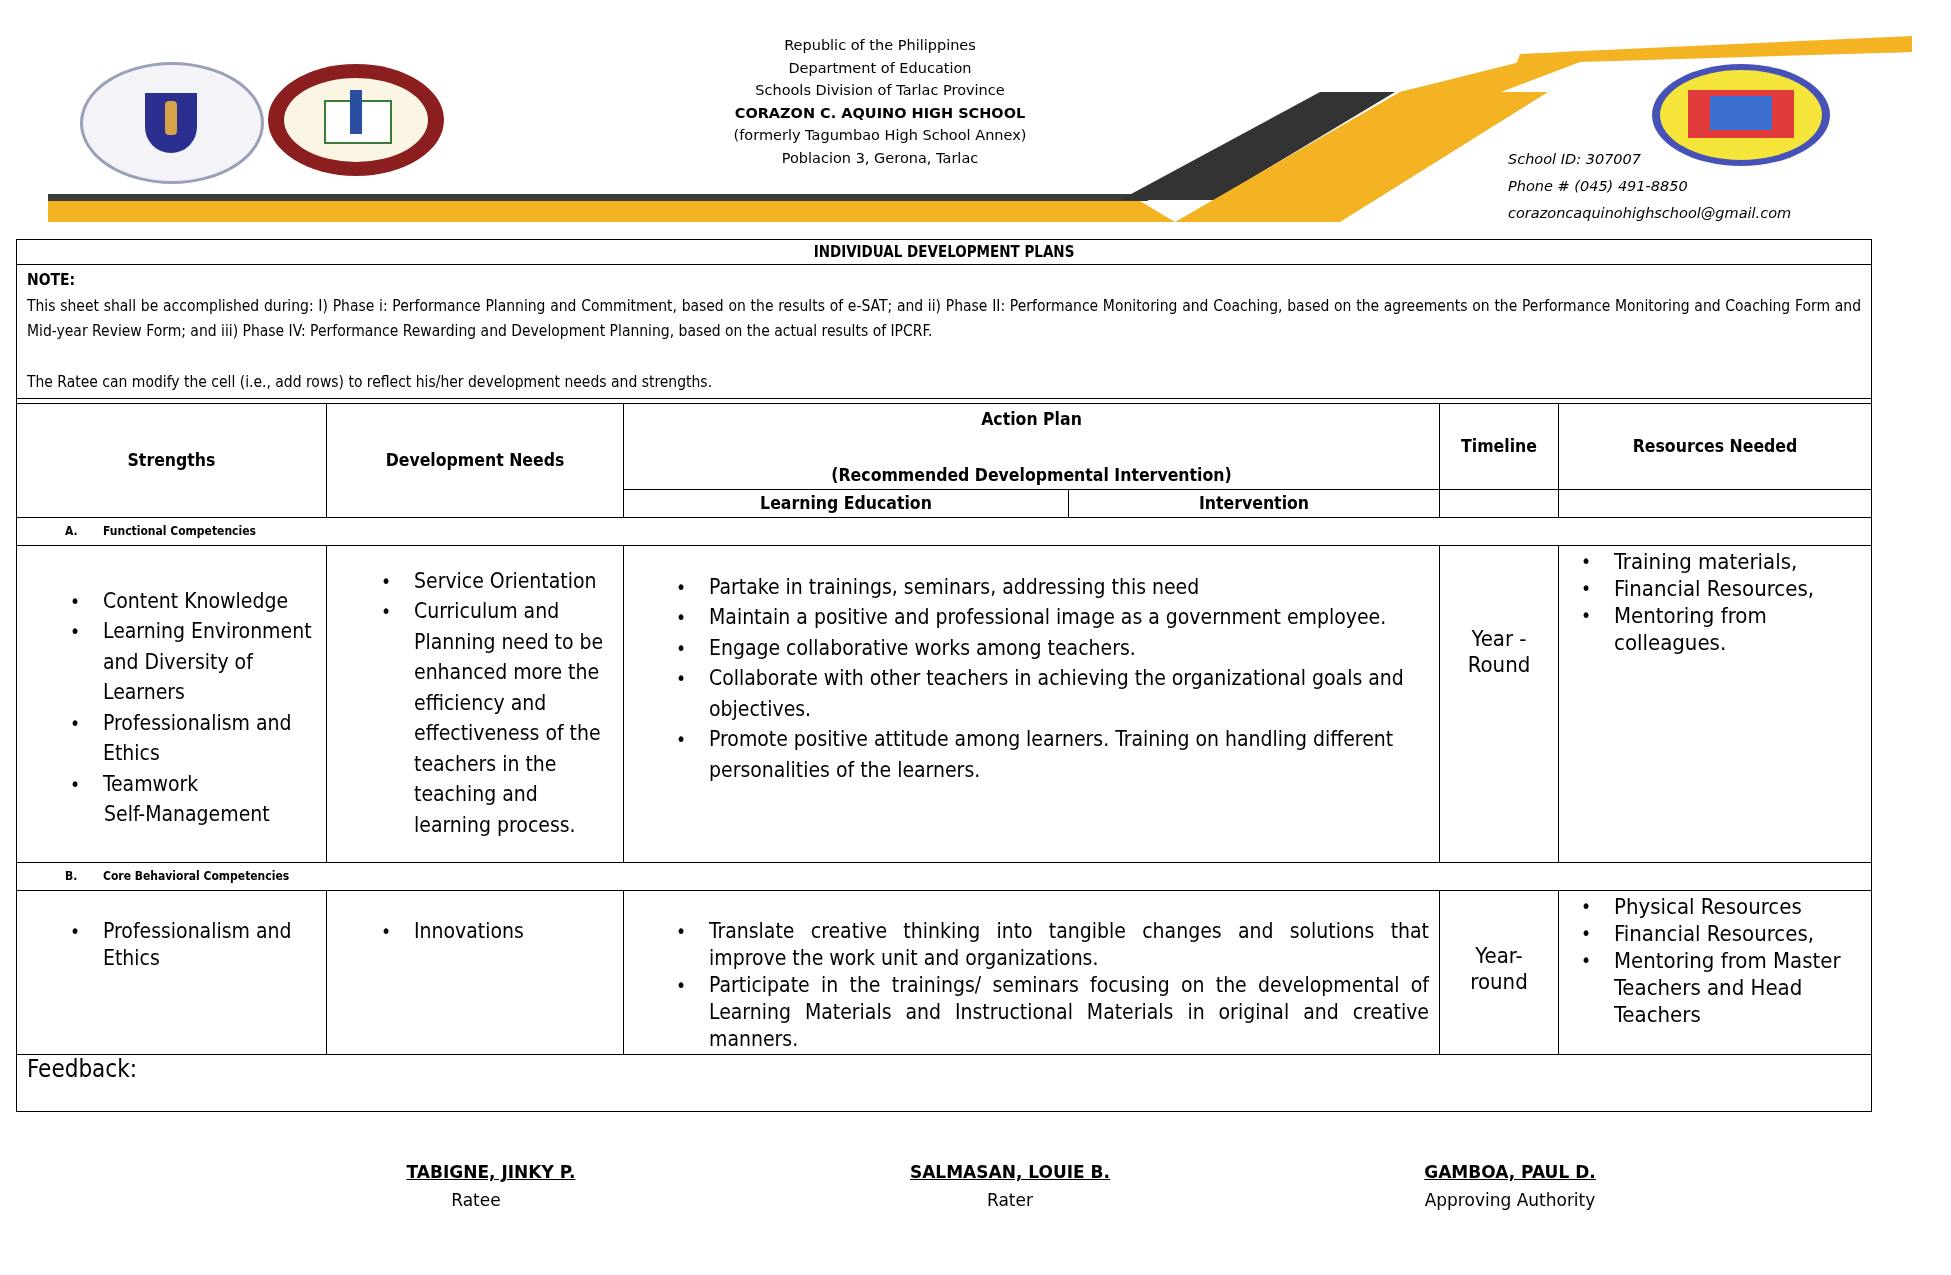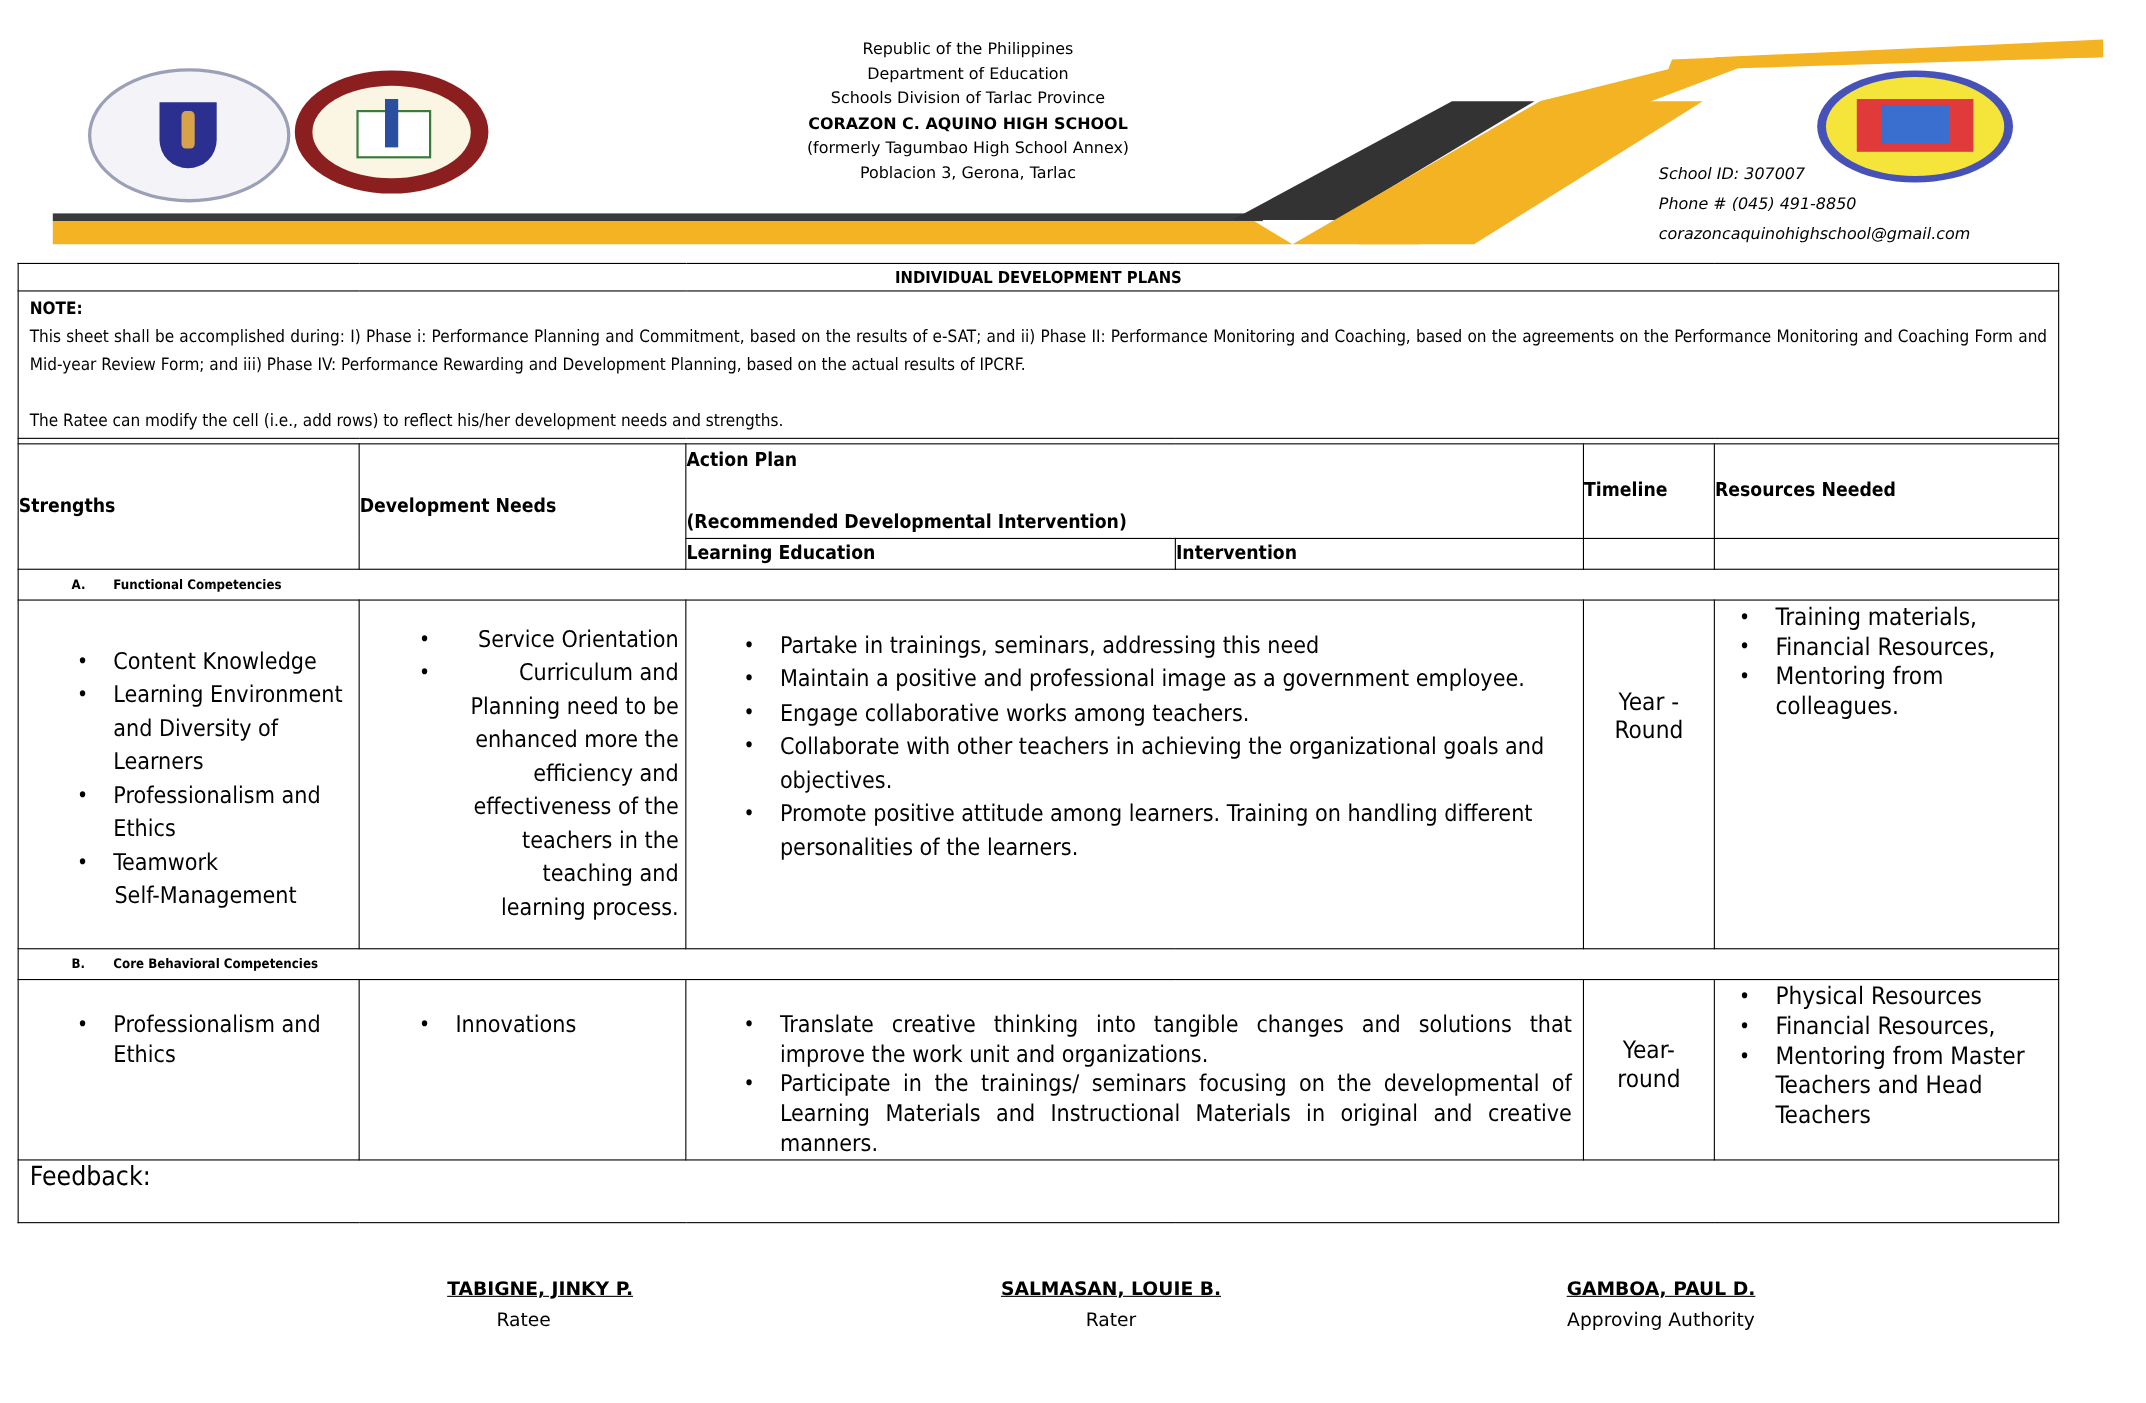--- a/index.html
+++ b/index.html
@@ -9,21 +9,21 @@
   .band{position:absolute;}
   .contact{position:absolute;left:1508px;top:146px;font-family:"DejaVu Sans",sans-serif;font-style:italic;font-size:14.5px;line-height:27px;}
   .logo{position:absolute;border-radius:50%;}
   .logo span{position:absolute;}
   table.idp{position:absolute;left:16px;top:239px;width:1855px;border-collapse:collapse;table-layout:fixed;}
   table.idp td{border:1.5px solid #000;padding:0;vertical-align:top;}
   .calibri{font-family:"DejaVu Sans Condensed","DejaVu Sans",sans-serif;font-size:15.5px;}
   .title-cell{text-align:center;font-weight:bold;height:24px;line-height:24px;font-size:15px;}
   .note-cell{padding:3px 10px 2px 10px !important;font-size:15.5px;line-height:25.5px;}
   .note-cell p{margin:0;}
-  .hcell{text-align:left;font-weight:bold;font-size:17.5px;vertical-align:middle !important;}
+  .hcell{text-align:center;font-weight:bold;font-size:17.5px;vertical-align:middle !important;}
   .sec-cell{font-weight:bold;font-size:12px;height:27px;line-height:27px;padding-left:48px !important;}
   .sec-cell .ltr{display:inline-block;width:38px;}
   .body-cell{font-size:21px;line-height:30.5px;}
   ul.bl{margin:0;padding:0;list-style:none;}
   ul.bl li{position:relative;padding-left:43px;}
   ul.bl li:before{content:"\2022";position:absolute;left:0;top:0;width:30px;text-align:center;font-size:19px;}
   .sig{position:absolute;top:1158px;text-align:center;font-family:"DejaVu Sans",sans-serif;font-size:17px;line-height:28px;}
   .sig .nm{font-weight:bold;text-decoration:underline;}
 </style>
 </head>
@@ -121,21 +121,21 @@
   <tr style="height:317px">
     <td class="body-cell" style="padding:40px 6px 0 43px;">
       <ul class="bl">
         <li>Content Knowledge</li>
         <li>Learning Environment and Diversity of Learners</li>
         <li>Professionalism and Ethics</li>
         <li>Teamwork</li>
       </ul>
       <div style="padding-left:44px;">Self-Management</div>
     </td>
-    <td class="body-cell" style="padding:20px 6px 0 44px;text-align:right;">
+    <td class="body-cell" style="padding:20px 6px 0 44px;">
       <ul class="bl">
         <li>Service Orientation</li>
         <li>Curriculum and Planning need to be enhanced more the efficiency and effectiveness of the teachers in the teaching and learning process.</li>
       </ul>
     </td>
     <td colspan="2" class="body-cell" style="padding:26px 20px 0 42px;">
       <ul class="bl">
         <li>Partake in trainings, seminars, addressing this need</li>
         <li>Maintain a positive and professional image as a government employee.</li>
         <li>Engage collaborative works among teachers.</li>

